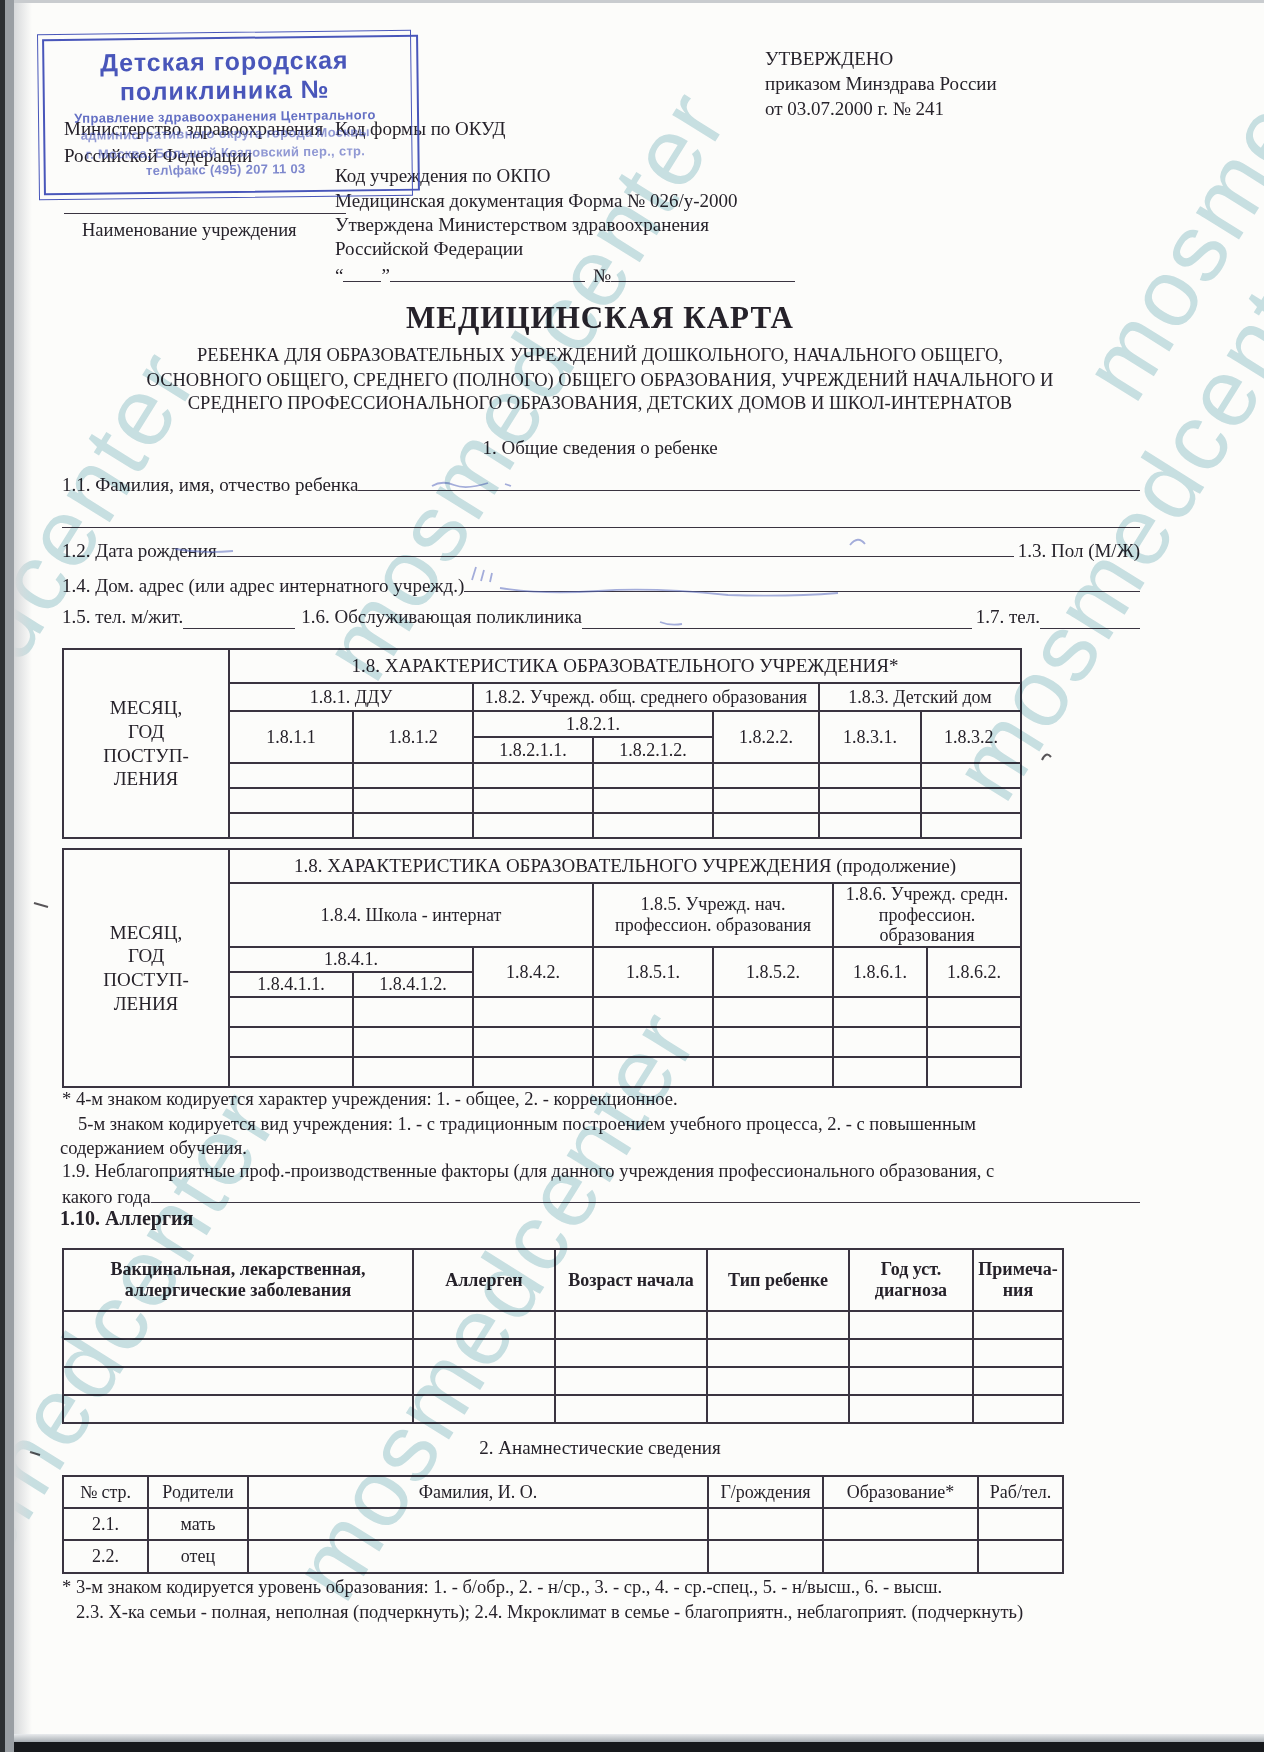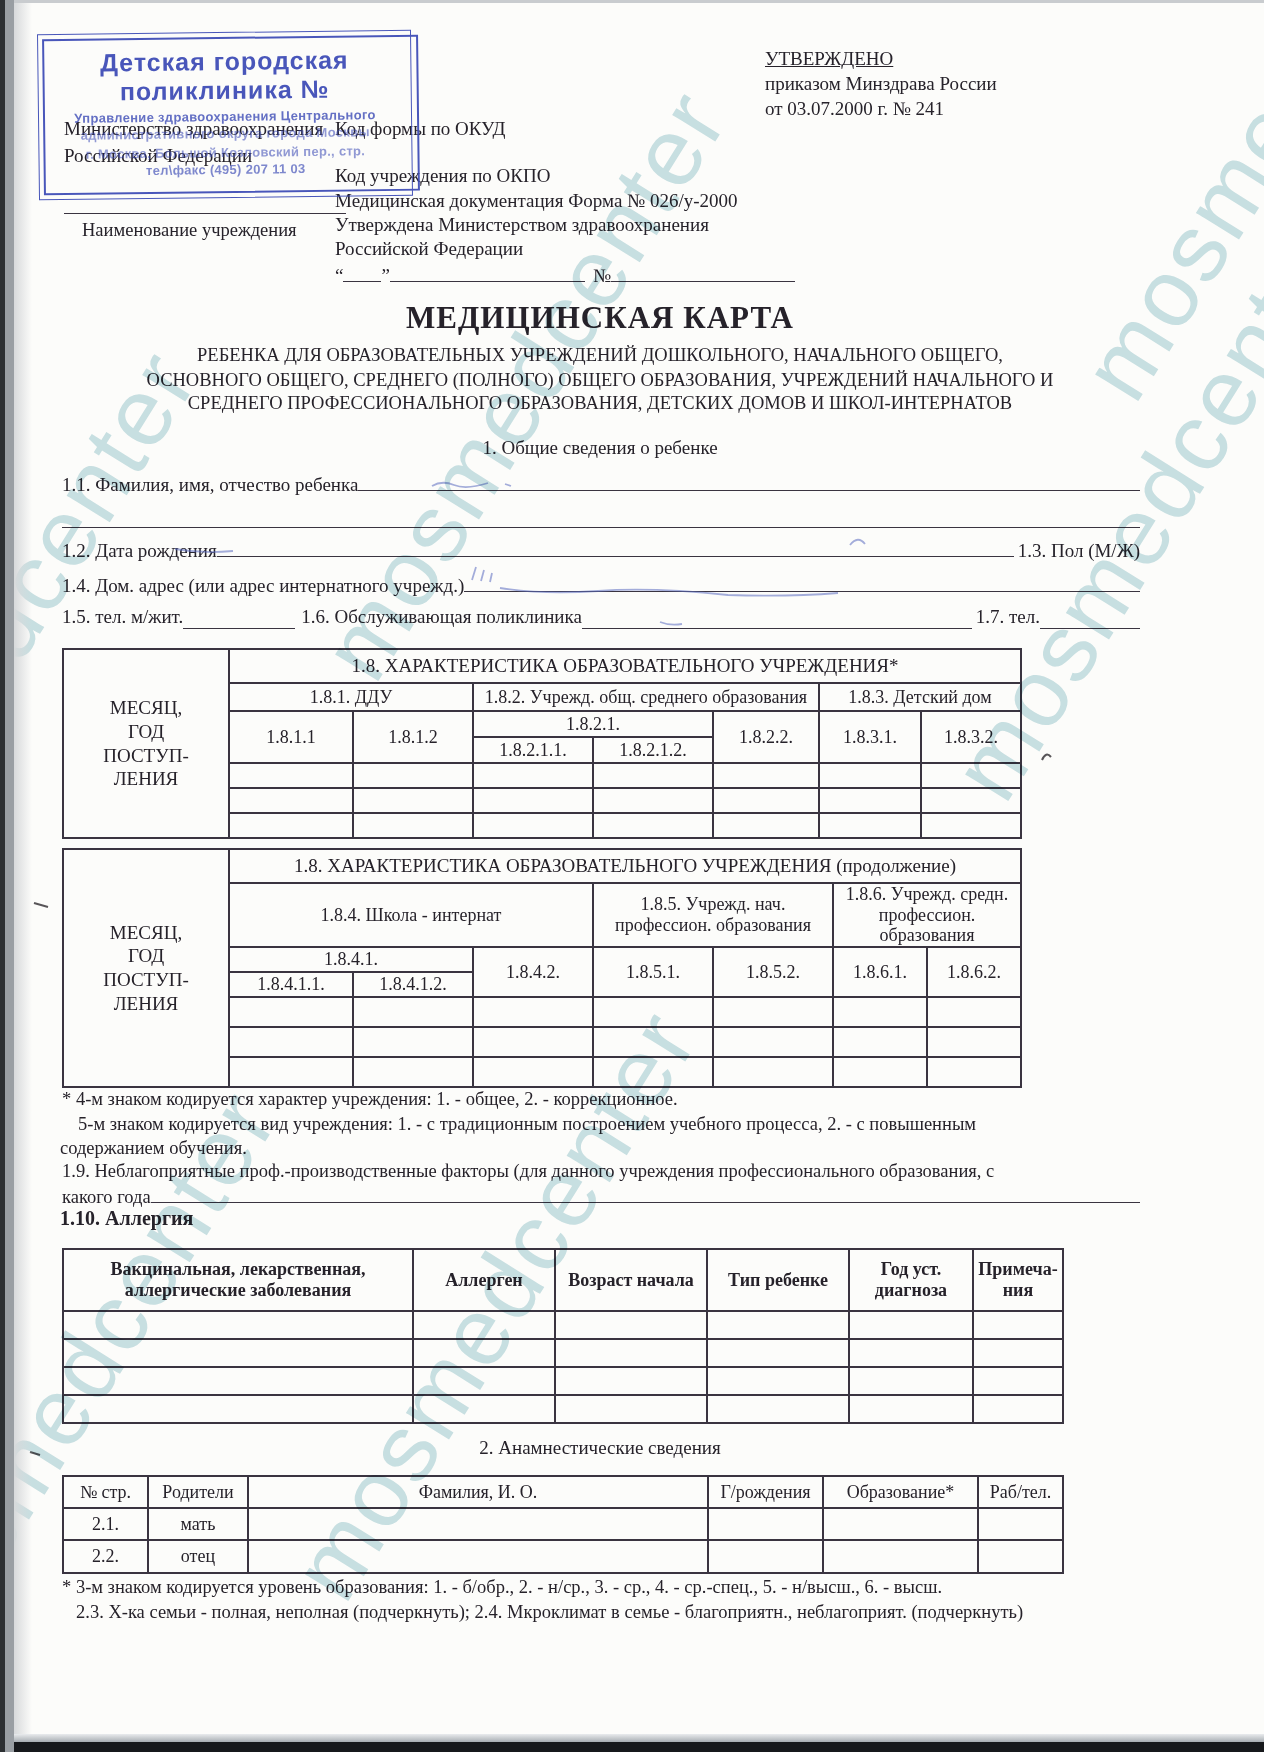--- a/index.html
+++ b/index.html
@@ -71,21 +71,21 @@
   <div class="abs z1 fs19" style="left:335px;top:238px;">Российской Федерации</div>
   <div class="abs z1 fs19 row" style="left:335px;top:261px;width:460px;">
     <span>“</span>
       <span class="ul" style="width:38px;"></span>
       <span>”</span>
       <span class="ul" style="width:195px;margin-right:8px;"></span>
       <span>№</span>
       <span class="ul grow"></span>
   </div>
 
-  <div class="abs z1 fs19" style="left:765px;top:48px;text-decoration:underline;">УТВЕРЖДЕНО</div>
+  <div class="abs z1 fs19" style="left:765px;top:48px;">УТВЕРЖДЕНО</div>
   <div class="abs z1 fs19" style="left:765px;top:73px;">приказом Минздрава России</div>
   <div class="abs z1 fs19" style="left:765px;top:98px;">от 03.07.2000 г. № 241</div>
 
   <div class="abs z1 center" style="left:60px;top:300px;width:1080px;font-size:31px;font-weight:bold;letter-spacing:1px;">МЕДИЦИНСКАЯ КАРТА</div>
   <div class="abs z1 center fs18" style="left:60px;top:344px;width:1080px;">РЕБЕНКА ДЛЯ ОБРАЗОВАТЕЛЬНЫХ УЧРЕЖДЕНИЙ ДОШКОЛЬНОГО, НАЧАЛЬНОГО ОБЩЕГО,</div>
   <div class="abs z1 center fs18" style="left:60px;top:392px;width:1080px;">СРЕДНЕГО ПРОФЕССИОНАЛЬНОГО ОБРАЗОВАНИЯ, ДЕТСКИХ ДОМОВ И ШКОЛ-ИНТЕРНАТОВ</div>
   <div class="abs z1 center fs18" style="left:60px;top:369px;width:1080px;">ОСНОВНОГО ОБЩЕГО, СРЕДНЕГО (ПОЛНОГО) ОБЩЕГО ОБРАЗОВАНИЯ, УЧРЕЖДЕНИЙ НАЧАЛЬНОГО И</div>
 
   <div class="abs z1 center fs19" style="left:60px;top:437px;width:1080px;">1. Общие сведения о ребенке</div>
 

